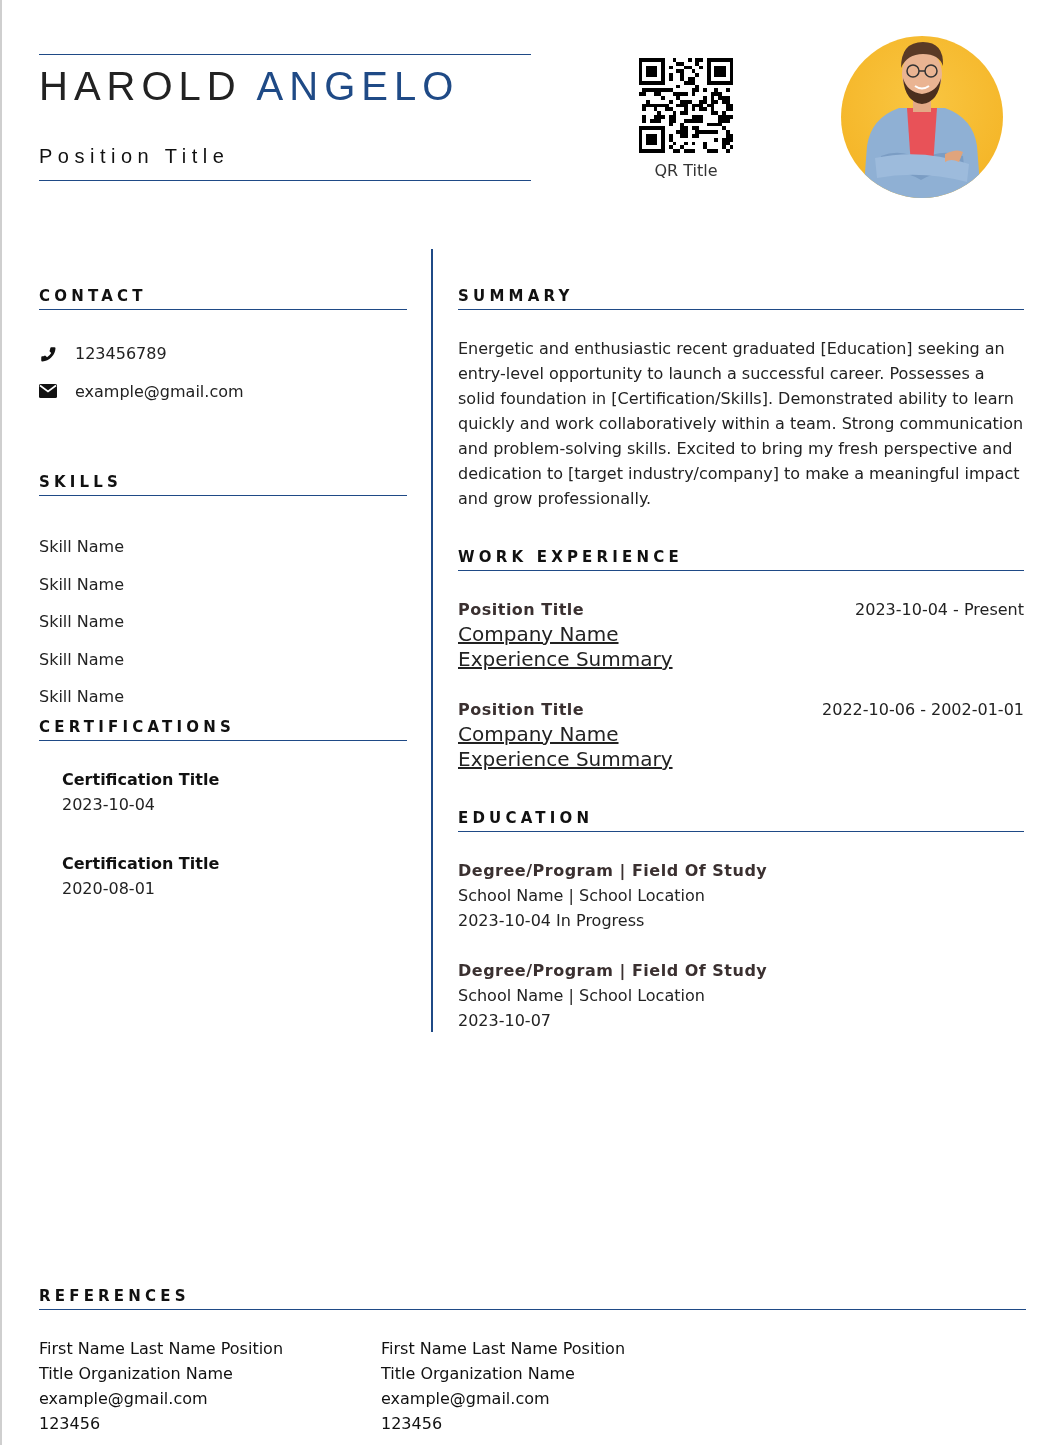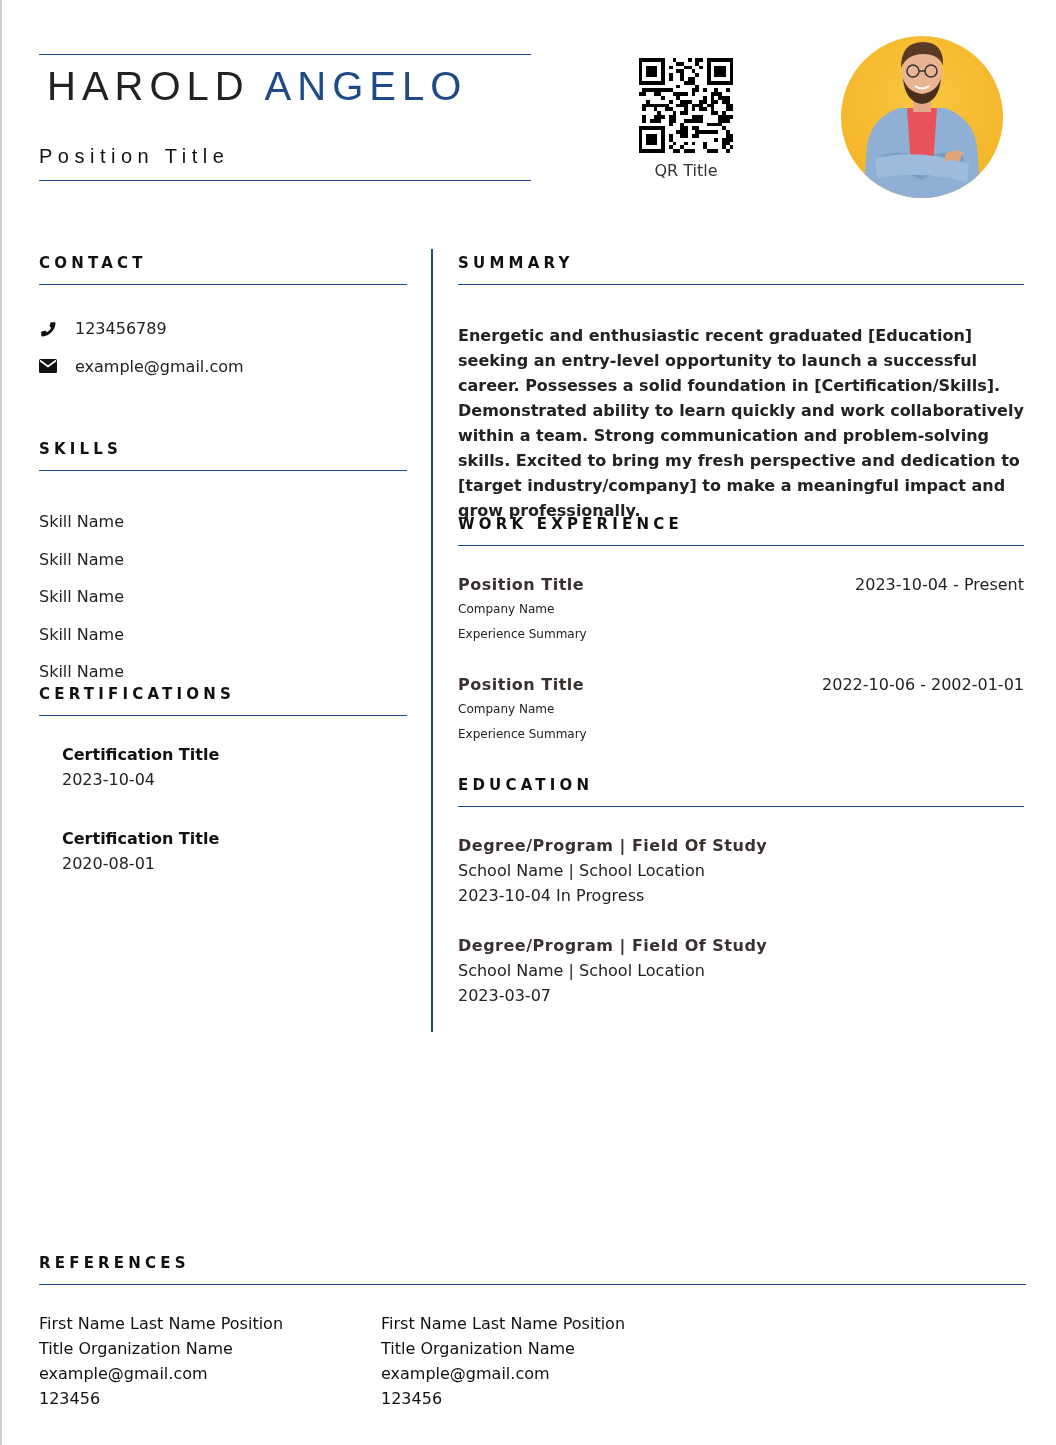--- a/index.html
+++ b/index.html
@@ -12,21 +12,21 @@
     }
     .left-edge {
       position: absolute; left: 0; top: 0; width: 2px; height: 1445px; background: #cfcfcf;
     }
     
     .name-block {
       position: absolute; left: 39px; top: 54px; width: 492px; height: 127px;
       border-top: 1.5px solid #1f4a86; border-bottom: 1.5px solid #1f4a86;
     }
     .name {
-      position: absolute; left: 8px; top: 8px;
+      position: absolute; left: 0; top: 8px;
       font-family: "Liberation Sans", sans-serif;
       font-size: 40px; letter-spacing: 6px; line-height: 46px; white-space: nowrap;
     }
     .name .first { color: #222222; }
     .name .last { color: #1f4a86; }
     .position {
       position: absolute; left: 0; top: 90px;
       font-family: "Liberation Sans", sans-serif;
       font-size: 20px; letter-spacing: 5.5px; color: #111; white-space: nowrap;
     }
@@ -43,47 +43,47 @@
       background: radial-gradient(circle at 50% 40%, #f9c642 0%, #f5b72a 70%, #f0ac20 100%);
       overflow: hidden;
     }
     .photo svg { display: block; }
 
     
     .divider-v { position: absolute; left: 431px; top: 249px; width: 1.5px; height: 783px; background: #1f4a86; }
     .section-title {
       font-family: "DejaVu Sans", sans-serif; font-weight: bold;
       font-size: 15px; letter-spacing: 4.2px; color: #111;
-      padding-bottom: 12px; border-bottom: 1.5px solid #1f4a86;
+      padding-bottom: 4px; border-bottom: 1.5px solid #1f4a86; margin-top: 33px;
     }
     .left-col { position: absolute; left: 39px; width: 368px; }
     .right-col { position: absolute; left: 458px; width: 566px; }
 
     .contact { top: 254px; }
     .contact-list { margin-top: 25px; }
     .contact-item { display: flex; align-items: center; height: 37.5px; font-size: 16px; color: #222; }
     .contact-item .icon { width: 36px; display: flex; align-items: center; }
     .skills { top: 440px; }
     .skill-list { margin-top: 40px; }
     .skill { font-size: 16px; height: 37.5px; line-height: 22px; color: #222; }
     .certs { top: 685px; }
     .cert { margin-top: 26px; margin-left: 23px; }
     .cert + .cert { margin-top: 34px; }
     .cert-title { font-weight: bold; font-size: 16px; color: #111; line-height: 25px; }
     .cert-date { font-size: 16px; color: #222; line-height: 25px; }
 
     .summary { top: 254px; }
-    .summary-text { margin-top: 38px; font-size: 16px; line-height: 25px; color: #222; font-weight: bold; }
+    .summary-text { margin-top: 26px; font-size: 16px; line-height: 25px; color: #222; }
     .work { top: 515px; }
     .job { margin-top: 26px; position: relative; }
     .job + .job { margin-top: 25px; }
     .job-head { display: flex; justify-content: space-between; }
     .job-title { font-weight: bold; font-size: 16px; letter-spacing: 0.5px; color: #3a3030; line-height: 25px; }
     .job-date { font-size: 16px; color: #222; line-height: 25px; }
-    .job-line { font-size: 12px; color: #222; line-height: 25px; }
+    .job-line { font-size: 20px; color: #222; line-height: 25px; text-decoration: underline; }
     .education { top: 776px; }
     .edu { margin-top: 26px; }
     .edu + .edu { margin-top: 25px; }
     .edu-title { font-weight: bold; font-size: 16px; letter-spacing: 0.5px; color: #3a3030; line-height: 25px; }
     .edu-line { font-size: 16px; color: #222; line-height: 25px; }
 
     .references { position: absolute; left: 39px; top: 1254px; width: 987px; }
     .ref-grid { margin-top: 26px; display: flex; }
     .ref { width: 342px; font-size: 16px; line-height: 25px; color: #111; }
   </style>
@@ -834,21 +834,21 @@
 <div class="right-col education">
   <div class="section-title">EDUCATION</div>
   <div class="edu">
     <div class="edu-title">Degree/Program | Field Of Study</div>
     <div class="edu-line">School Name | School Location</div>
     <div class="edu-line">2023-10-04 In Progress</div>
   </div>
   <div class="edu">
     <div class="edu-title">Degree/Program | Field Of Study</div>
     <div class="edu-line">School Name | School Location</div>
-    <div class="edu-line">2023-03-07</div>
+    <div class="edu-line">2023-10-07</div>
   </div>
 </div>
 
 <div class="references">
   <div class="section-title">REFERENCES</div>
   <div class="ref-grid">
     <div class="ref">
       <div>First Name Last Name Position</div>
       <div>Title Organization Name</div>
       <div>example@gmail.com</div>

